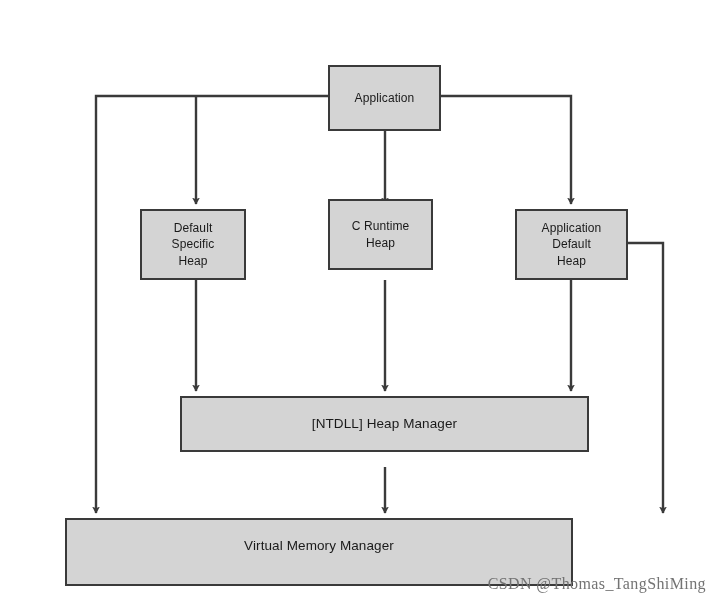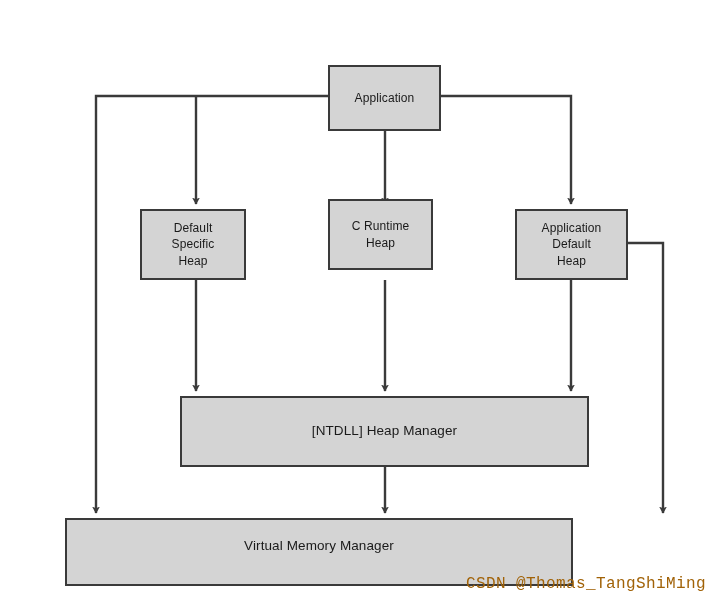--- a/index.html
+++ b/index.html
@@ -28,40 +28,40 @@
     font-size: 12px;
     line-height: 1.38;
     letter-spacing: 0.1px;
     z-index: 3;
   }
   .node .label { display: block; padding: 0 4px; }
   #node-application   { left: 328px; top: 65px;  width: 113px; height: 66px; }
   #node-default-heap  { left: 140px; top: 209px; width: 106px; height: 71px; }
   #node-cruntime-heap { left: 328px; top: 199px; width: 105px; height: 71px; }
   #node-appspec-heaps { left: 515px; top: 209px; width: 113px; height: 71px; }
-  #node-heap-manager  { left: 180px; top: 396px; width: 409px; height: 71px; font-size: 13.5px; }
+  #node-heap-manager  { left: 180px; top: 396px; width: 409px; height: 56px; font-size: 13.5px; }
   #node-vmm           { left: 65px;  top: 518px; width: 508px; height: 68px; font-size: 13.5px; font-weight: bold; }
   #node-vmm .label { font-weight: normal; position: relative; top: -6px; }
 
   #edges {
     position: absolute;
     left: 0; top: 0;
     width: 720px; height: 601px;
     z-index: 1;
   }
   .watermark {
     position: absolute;
     right: 14px;
     bottom: 8px;
     font-size: 16px;
-    color: #a16207;
+    color: #737373;
     letter-spacing: 0.4px;
     z-index: 6;
     white-space: nowrap;
-    font-family: Liberation Mono, monospace;
+    font-family: Liberation Serif, serif;
   }
 </style>
 </head>
 <body>
 
 <div id="canvas">
 
   <svg id="edges" viewBox="0 0 720 601" width="720" height="601">
     <defs>
       <marker id="arrowhead" markerWidth="9" markerHeight="9" refX="6.4" refY="4.5" orient="auto" markerUnits="userSpaceOnUse">

